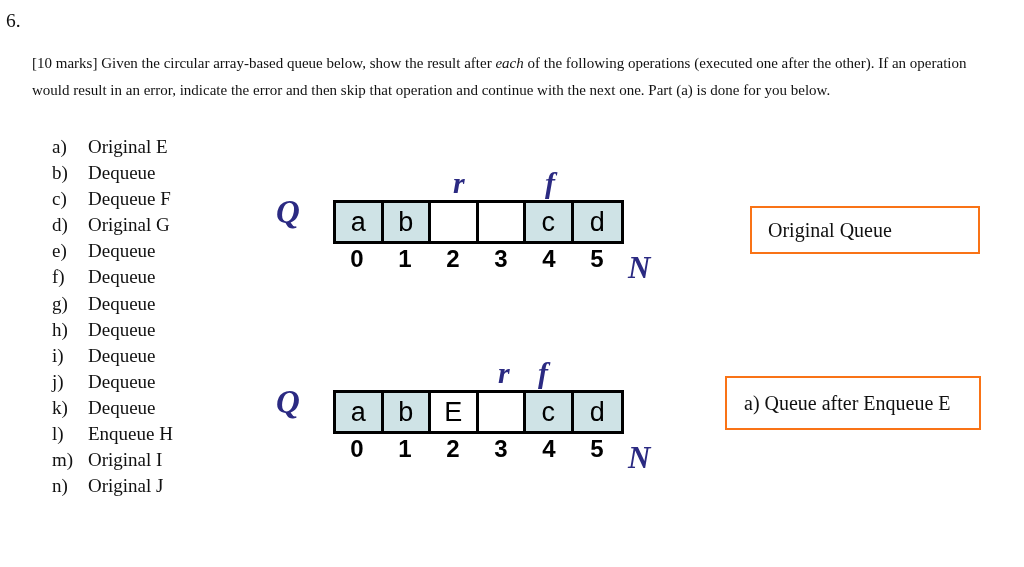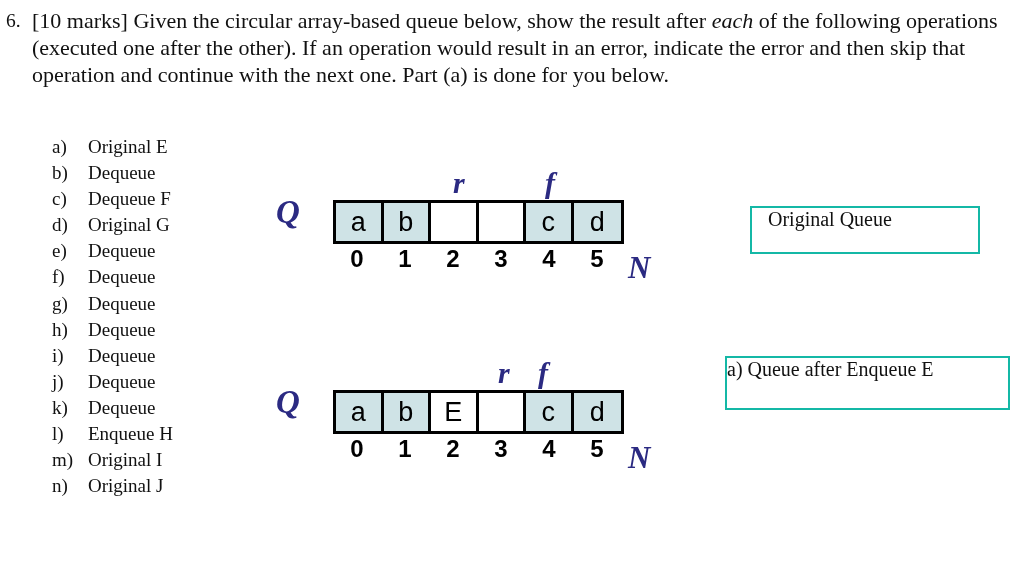--- a/index.html
+++ b/index.html
@@ -25,23 +25,24 @@
   }
   #question-block .qnum {
     position: absolute;
     left: 0px;
     top: 0px;
     font-size: 19.5px;
     line-height: 27px;
   }
   #question-block .qbody {
     margin-left: 26px;
-    font-size: 22px;
+    font-size: 15px;
     line-height: 27px;
     text-align: left;
+    margin-top: 43px;
   }
   #question-block .qbody em {
     font-style: italic;
   }
 
   
   #ops-list {
     position: absolute;
     left: 52px;
     top: 134px;
@@ -151,41 +152,42 @@
     font-family: "Liberation Sans", sans-serif;
     font-weight: 700;
     font-size: 24px;
     line-height: 1;
     color: #000000;
   }
 
   
   .caption-box {
     position: absolute;
-    border: 2px solid #14b8a6;
+    border: 2px solid #f97316;
     background: #ffffff;
     display: flex;
-    align-items: flex-start;
+    align-items: center;
     font-size: 20px;
     color: #111111;
     box-sizing: border-box;
     white-space: nowrap;
   }
   #caption-box-1 {
     left: 750px;
     top: 206px;
     width: 230px;
     height: 48px;
     padding-left: 16px;
   }
   #caption-box-2 {
     left: 725px;
-    top: 356px;
-    width: 285px;
+    top: 376px;
+    width: 256px;
     height: 54px;
+    padding-left: 17px;
   }
 </style>
 </head>
 <body>
 
 <div id="question-block">
   <span class="qnum">6.</span>
   <div class="qbody">
     <span>[10 marks] Given the circular array-based queue below, show the result after </span><em>each</em><span> of the following operations (executed one after the other). If an operation would result in an error, indicate the error and then skip that operation and continue with the next one. Part (a) is done for you below.</span>
   </div>

